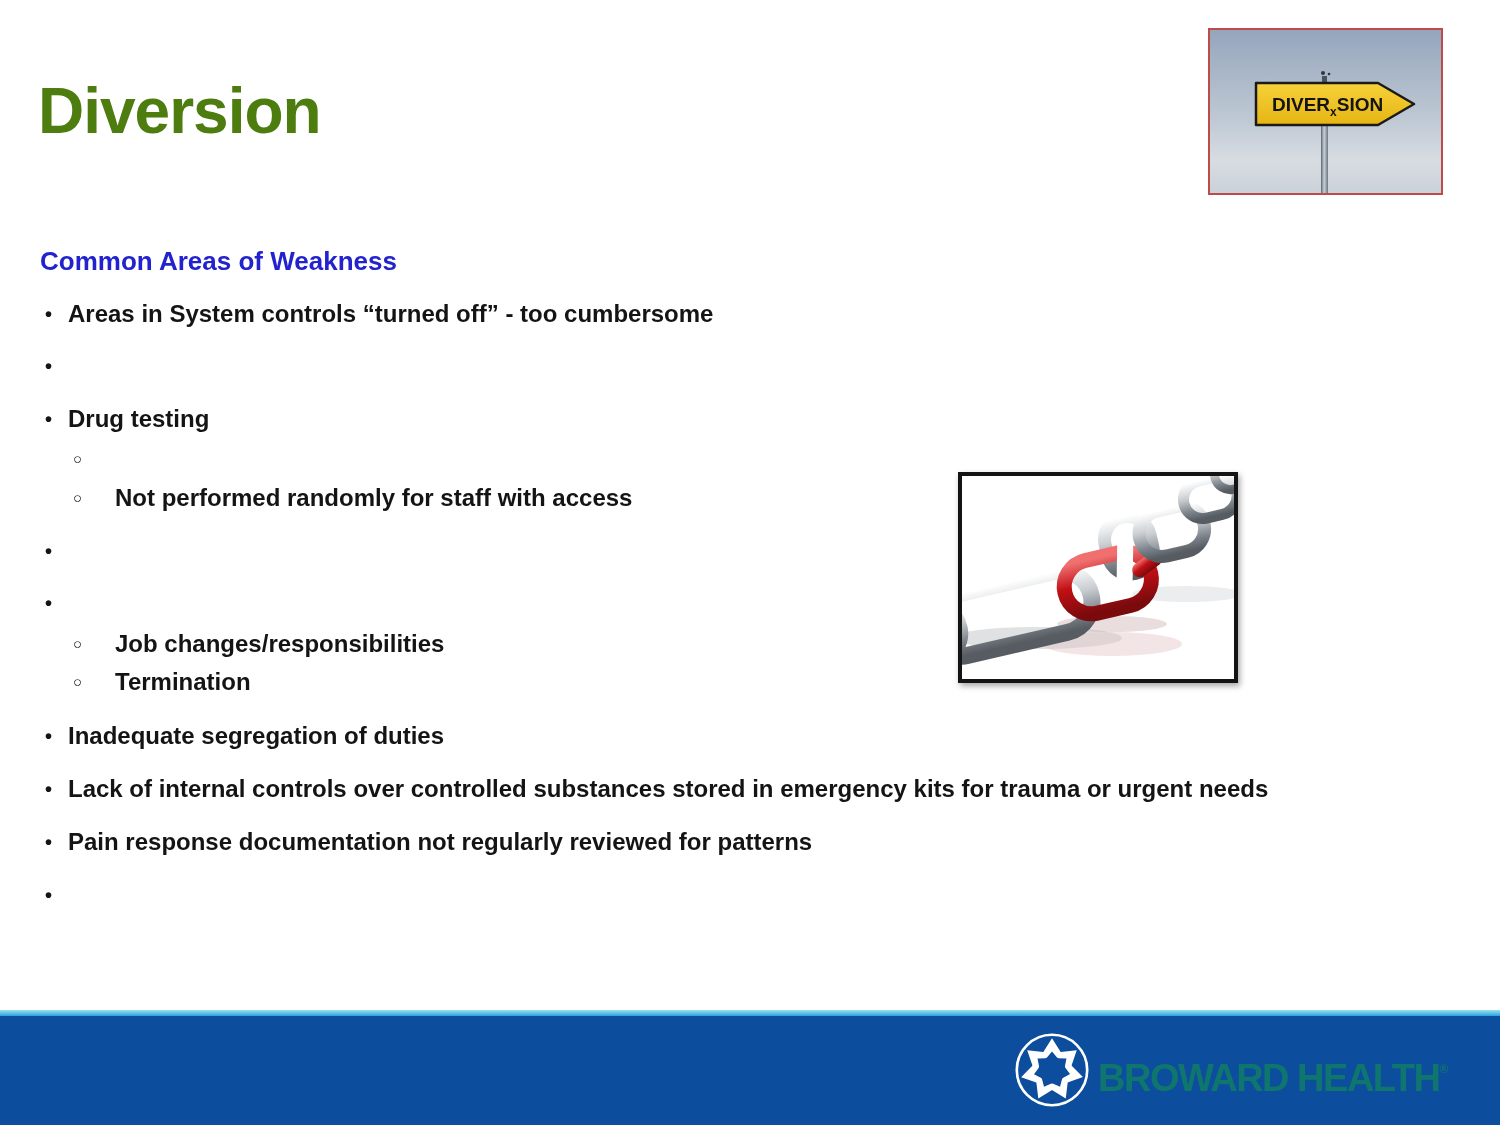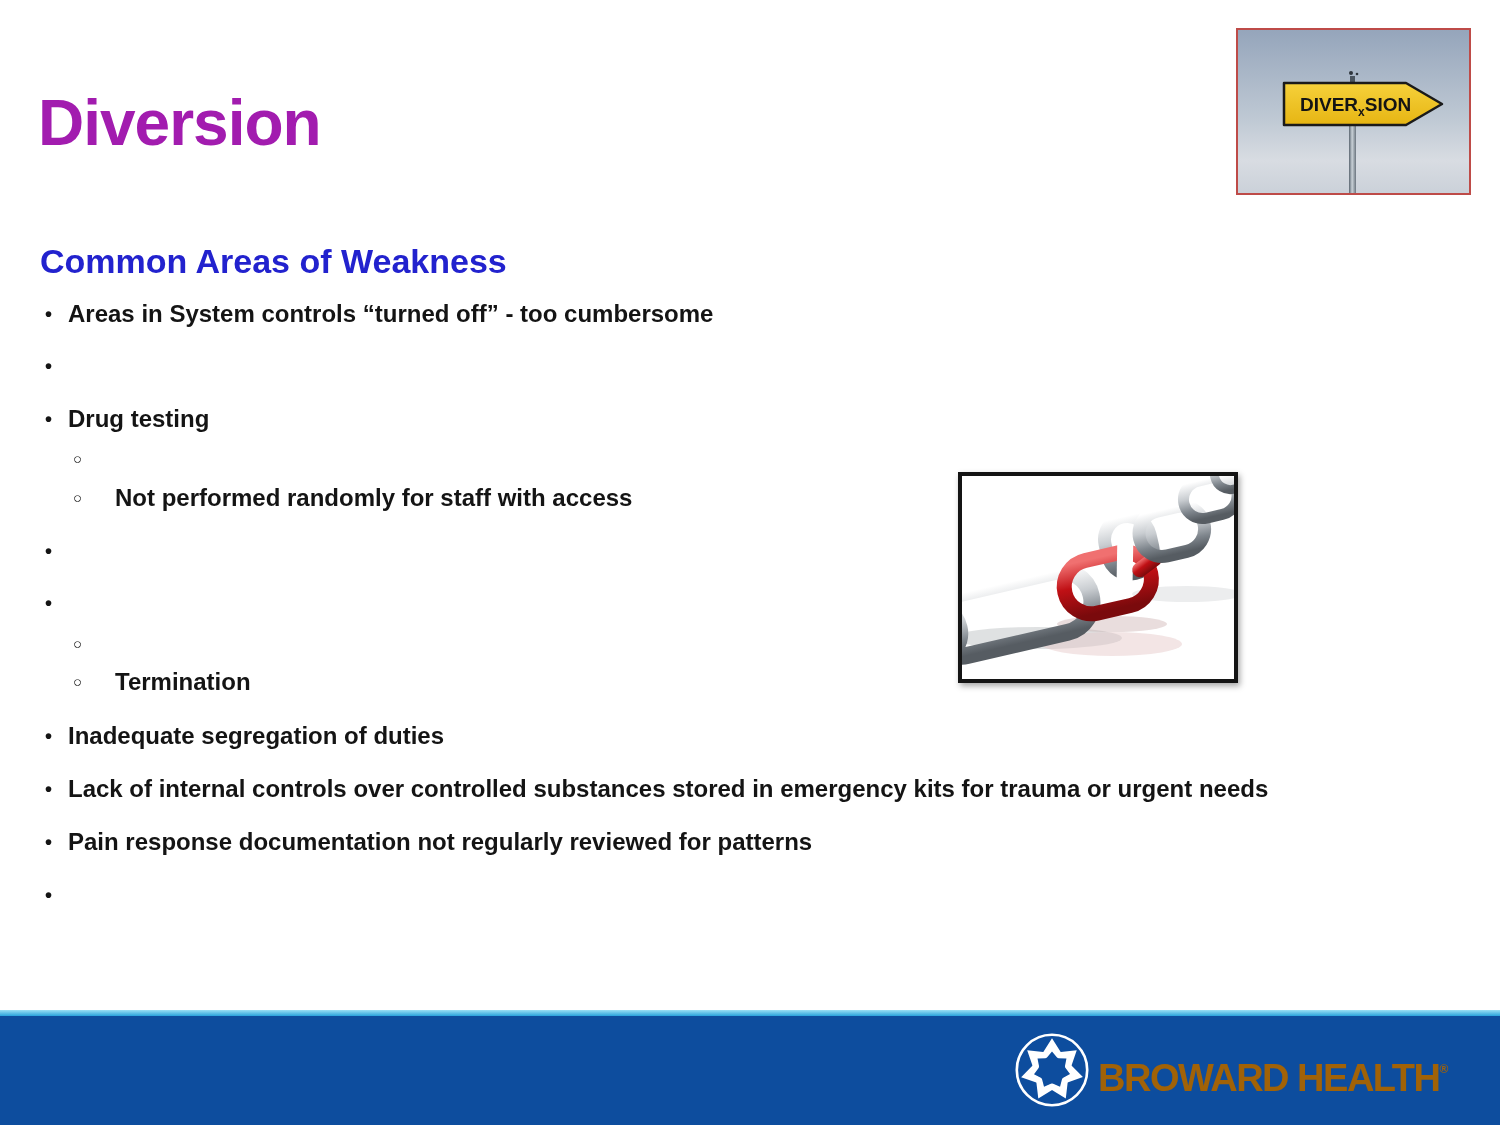--- a/index.html
+++ b/index.html
@@ -2,26 +2,26 @@
 <html><head>
 <meta charset="utf-8">
 <style>
   html,body{margin:0;padding:0;background:#ffffff;}
   .slide{
     position:relative;width:1500px;height:1125px;background:#ffffff;
     font-family:"Liberation Sans",sans-serif;overflow:hidden;color:#111;
   }
   
   .title{
-    position:absolute;left:38px;top:89px;font-size:64px;line-height:68px;
-    font-weight:700;color:#a21caf;letter-spacing:-1px;
+    position:absolute;left:38px;top:77px;font-size:64px;line-height:68px;
+    font-weight:700;color:#4d7c0f;letter-spacing:-1px;
   }
   
   .subtitle{
-    position:absolute;left:40px;top:247px;font-size:34px;line-height:28px;
+    position:absolute;left:40px;top:247px;font-size:26px;line-height:28px;
     font-weight:700;color:#2222CE;
   }
   
   .bullets{
     position:absolute;left:40px;top:301px;width:1432px;
     font-size:24px;font-weight:700;color:#141414;
   }
   .row{display:flex;align-items:flex-start;line-height:26px;}
   .row .marker{flex:0 0 auto;}
   .main{padding-left:5px;}
@@ -32,21 +32,21 @@
   .gap-mm2{margin-top:27px;}
   .gap-ms{margin-top:14px;}
   .gap-ms2{margin-top:15px;}
   .gap-ss{margin-top:13px;}
   .gap-ss2{margin-top:12px;}
   .gap-sm{margin-top:27px;}
   .gap-sm2{margin-top:28px;}
   
   .signpost{
     position:absolute;left:1208px;top:28px;width:235px;height:167px;
-    border:2px solid #BE4B48;box-sizing:border-box;background:#0ea5e9;margin-left:28px;
+    border:2px solid #BE4B48;box-sizing:border-box;background:#0ea5e9;
   }
   .signpost svg{display:block;width:100%;height:100%;}
   
   .chain{
     position:absolute;left:958px;top:472px;width:280px;height:211px;
     border:4px solid #141414;box-sizing:border-box;background:#ffffff;
     box-shadow:2px 3px 6px rgba(0,0,0,0.35);
   }
   .chain svg{display:block;width:100%;height:100%;}
   
@@ -54,21 +54,21 @@
     position:absolute;left:0;top:1010px;width:1500px;height:6px;
     background:linear-gradient(180deg,#9be0f5 0%,#29a3dc 100%);
   }
   .footer-bar{
     position:absolute;left:0;top:1016px;width:1500px;height:109px;
     background:#0D4D9E;
   }
   .logo{position:absolute;left:1008px;top:1026px;width:88px;height:88px;}
   .brand{
     position:absolute;left:1098px;top:1050px;font-size:38px;line-height:38px;
-    font-weight:700;color:#a16207;letter-spacing:-1.5px;white-space:nowrap;
+    font-weight:700;color:#0f766e;letter-spacing:-1.5px;white-space:nowrap;
   }
   .brand sup{font-size:12px;letter-spacing:0;vertical-align:18px;}
 </style>
 </head>
 <body>
 
 <div class="slide">
 
   <div class="title">Diversion</div>
 
@@ -123,20 +123,21 @@
         <span>Not performed randomly for staff with access</span>
       </div>
     <div class="row main gap-sm">
         <span class="marker">•</span>
       </div>
     <div class="row main gap-mm">
         <span class="marker">•</span>
       </div>
     <div class="row sub gap-ms2">
         <span class="marker">○</span>
+        <span>Job changes/responsibilities</span>
       </div>
     <div class="row sub gap-ss2">
         <span class="marker">○</span>
         <span>Termination</span>
       </div>
     <div class="row main gap-sm2">
         <span class="marker">•</span>
         <span>Inadequate segregation of duties</span>
       </div>
     <div class="row main gap-mm2">

